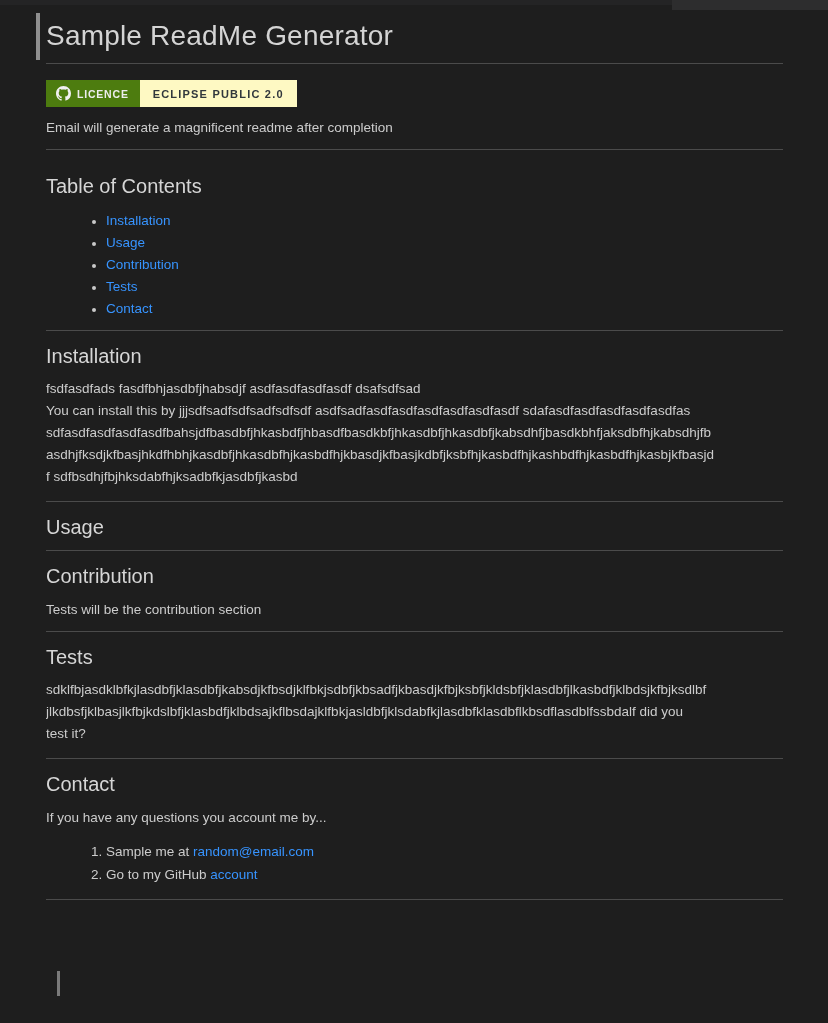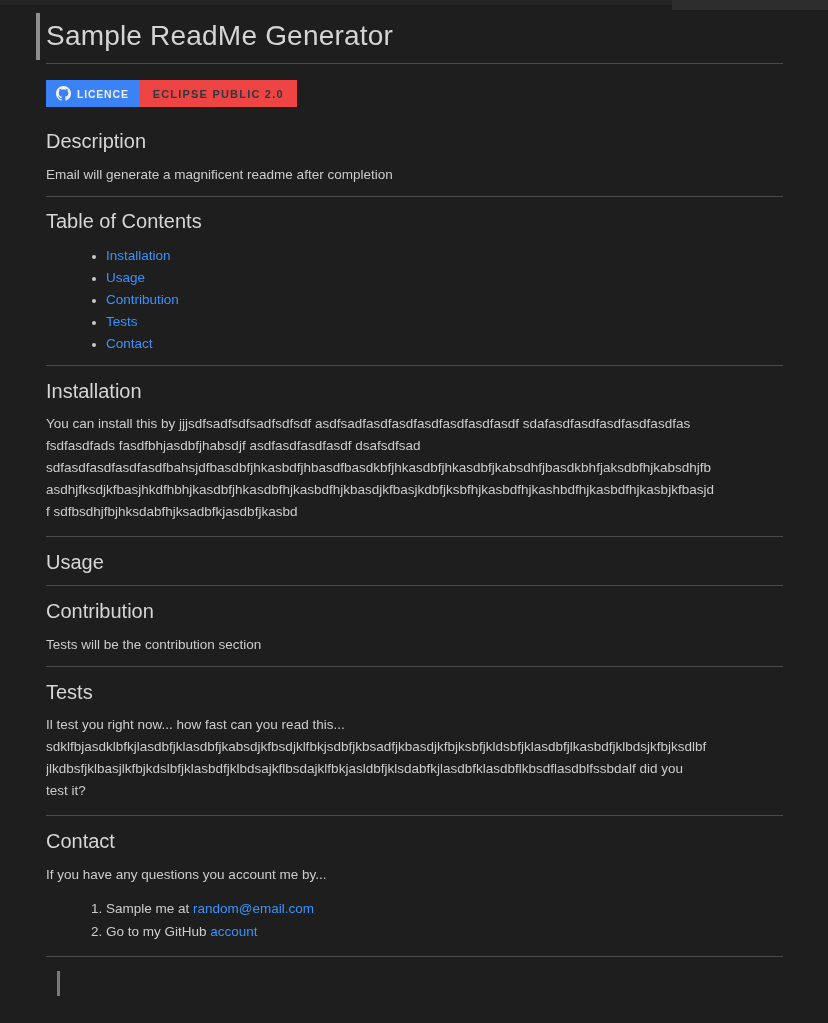--- a/index.html
+++ b/index.html
@@ -25,30 +25,30 @@
   }
 
   h1 {
     font-size: 28px; font-weight: 400; color: #d4d4d4; letter-spacing: 0.2px;
     line-height: 46px; padding-bottom: 4px; border-bottom: 1px solid #4b4b4b;
   }
   h2 { font-size: 20px; font-weight: 500; color: #d6d6d6; line-height: 25px; margin-top: 13px; }
   hr { border: none; border-top: 1px solid #4b4b4b; margin-top: 10px; }
   p  { margin-top: 10px; line-height: 22px; }
 
-  .mt22 { margin-top: 22px; } .mt12 { margin-top: 12px; } .mt13 { margin-top: 13px; }
+  .mt22 { margin-top: 22px; } .mt12 { margin-top: 24px; } .mt13 { margin-top: 13px; }
 
   
   .badge { display: inline-flex; margin-top: 16px; height: 27px; font-weight: 700; }
   .badge-left {
-    display: flex; align-items: center; gap: 6px; background: #3b82f6; color: #ededed;
+    display: flex; align-items: center; gap: 6px; background: #4d7c0f; color: #ededed;
     padding: 0 11px 0 10px; font-size: 10.5px; letter-spacing: 0.8px;
   }
   .badge-right {
-    display: flex; align-items: center; background: #ef4444; color: #31373c;
+    display: flex; align-items: center; background: #fef9c3; color: #31373c;
     padding: 0 13px; font-size: 11px; letter-spacing: 1.2px;
   }
   .gh-icon { width: 15px; height: 15px; display: block; }
 
   
   ul.toc { margin-top: 11px; padding-left: 60px; }
   ul.toc li { line-height: 22px; }
   ul.toc li::marker { color: #c9c9c9; font-size: 12px; }
   ol.contact-list { margin-top: 11px; padding-left: 60px; }
   ol.contact-list li { line-height: 23px; }
@@ -74,54 +74,52 @@
   <div class="badge">
     <span class="badge-left">
       <svg class="gh-icon" viewBox="0 0 16 16" fill="#f0f0f0" aria-hidden="true">
         <path d="M8 0C3.58 0 0 3.58 0 8c0 3.54 2.29 6.53 5.47 7.59.4.07.55-.17.55-.38 0-.19-.01-.82-.01-1.49-2.01.37-2.53-.49-2.69-.94-.09-.23-.48-.94-.82-1.13-.28-.15-.68-.52-.01-.53.63-.01 1.08.58 1.23.82.72 1.21 1.87.87 2.33.66.07-.52.28-.87.51-1.07-1.78-.2-3.64-.89-3.64-3.95 0-.87.31-1.59.82-2.15-.08-.2-.36-1.02.08-2.12 0 0 .67-.21 2.2.82.64-.18 1.32-.27 2-.27.68 0 1.36.09 2 .27 1.53-1.04 2.2-.82 2.2-.82.44 1.1.16 1.92.08 2.12.51.56.82 1.27.82 2.15 0 3.07-1.87 3.75-3.65 3.95.29.25.54.73.54 1.48 0 1.07-.01 1.93-.01 2.2 0 .21.15.46.55.38A8.01 8.01 0 0 0 16 8c0-4.42-3.58-8-8-8z"></path>
       </svg>
       <span>LICENCE</span>
     </span>
     <span class="badge-right">ECLIPSE PUBLIC 2.0</span>
   </div>
 
-  <h2 class="mt22">Description</h2>
   <p>Email will generate a magnificent readme after completion</p>
   <hr>
 
   <h2 class="mt12">Table of Contents</h2>
   <ul class="toc">
     <li><a href="#">Installation</a></li>
     <li><a href="#">Usage</a></li>
     <li><a href="#">Contribution</a></li>
     <li><a href="#">Tests</a></li>
     <li><a href="#">Contact</a></li>
   </ul>
   <hr>
 
   <h2 class="mt13">Installation</h2>
   <div class="para-lines">
+    <div class="line">fsdfasdfads fasdfbhjasdbfjhabsdjf asdfasdfasdfasdf dsafsdfsad</div>
     <div class="line">You can install this by jjjsdfsadfsdfsadfsdfsdf asdfsadfasdfasdfasdfasdfasdfasdf sdafasdfasdfasdfasdfasdfas</div>
-    <div class="line">fsdfasdfads fasdfbhjasdbfjhabsdjf asdfasdfasdfasdf dsafsdfsad</div>
     <div class="line">sdfasdfasdfasdfasdfbahsjdfbasdbfjhkasbdfjhbasdfbasdkbfjhkasdbfjhkasdbfjkabsdhfjbasdkbhfjaksdbfhjkabsdhjfb</div>
     <div class="line">asdhjfksdjkfbasjhkdfhbhjkasdbfjhkasdbfhjkasbdfhjkbasdjkfbasjkdbfjksbfhjkasbdfhjkashbdfhjkasbdfhjkasbjkfbasjd</div>
     <div class="line">f sdfbsdhjfbjhksdabfhjksadbfkjasdbfjkasbd</div>
   </div>
   <hr class="mt13">
 
   <h2 class="mt13">Usage</h2>
   <hr>
 
   <h2 class="mt13">Contribution</h2>
   <p>Tests will be the contribution section</p>
   <hr>
 
   <h2 class="mt13">Tests</h2>
   <div class="para-lines">
-    <div class="line">Il test you right now... how fast can you read this...</div>
     <div class="line">sdklfbjasdklbfkjlasdbfjklasdbfjkabsdjkfbsdjklfbkjsdbfjkbsadfjkbasdjkfbjksbfjkldsbfjklasdbfjlkasbdfjklbdsjkfbjksdlbf</div>
     <div class="line">jlkdbsfjklbasjlkfbjkdslbfjklasbdfjklbdsajkflbsdajklfbkjasldbfjklsdabfkjlasdbfklasdbflkbsdflasdblfssbdalf did you</div>
     <div class="line">test it?</div>
   </div>
   <hr class="mt13">
 
   <h2 class="mt13">Contact</h2>
   <p>If you have any questions you account me by...</p>
   <ol class="contact-list">
     <li><span>Sample me at </span><a href="#">random@email.com</a></li>

